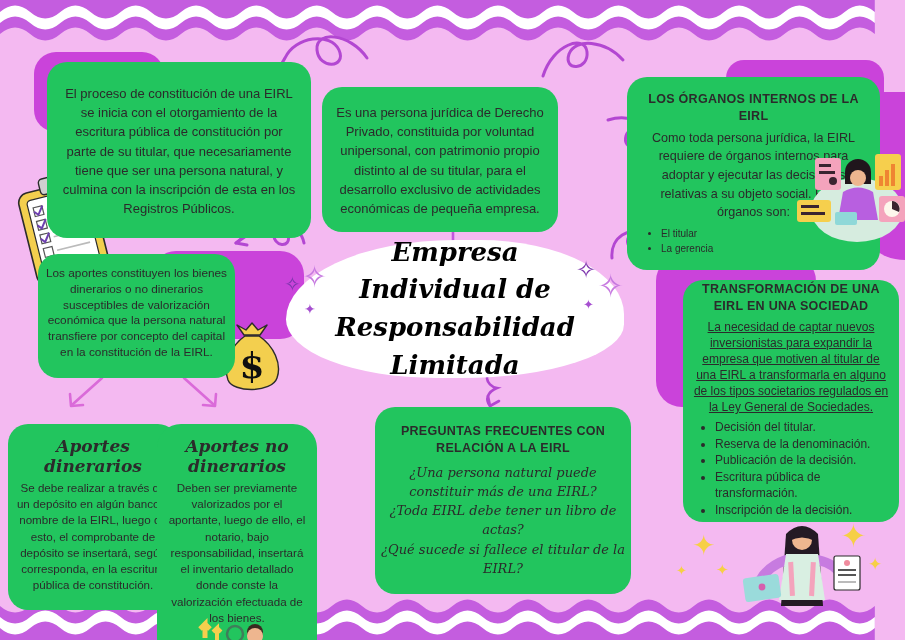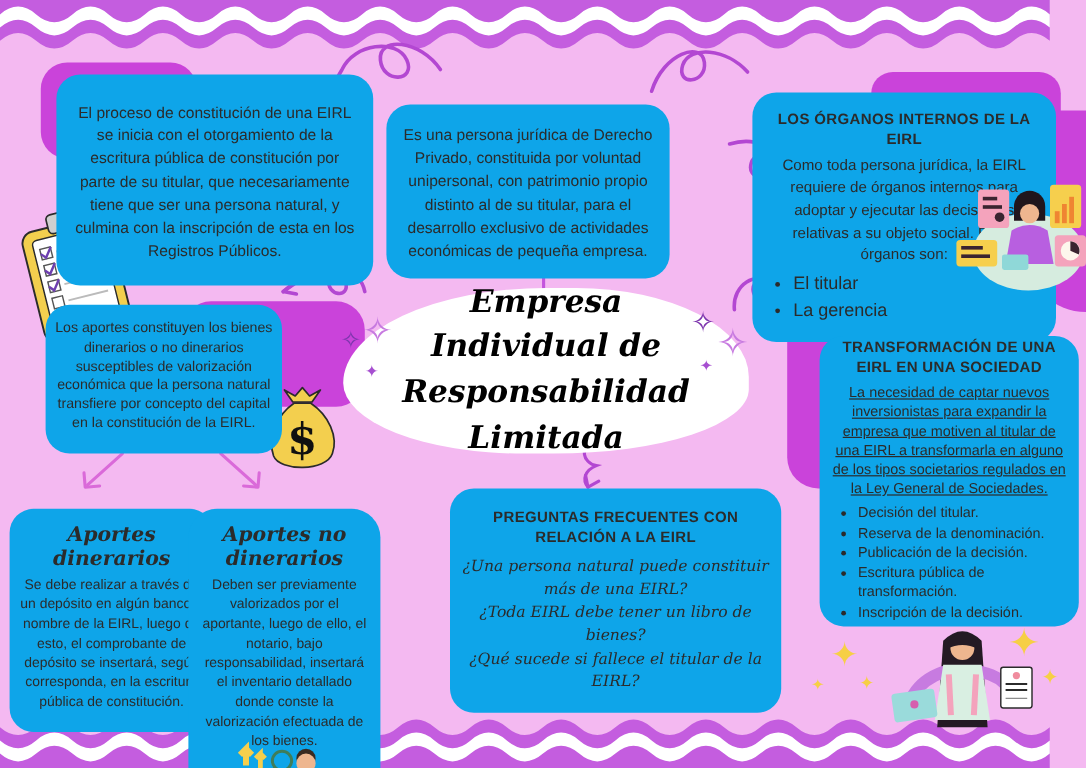--- a/index.html
+++ b/index.html
@@ -8,40 +8,40 @@
     background:#f4b9f1;
     font-family:"Liberation Sans",sans-serif;color:#2b2b2b;
   }
   svg{display:block;}
   .wave{position:absolute;left:0;width:905px;height:42px;z-index:1;}
   .wave.top{top:0;}
   .wave.bottom{bottom:0;transform:scaleY(-1);}
   .accent{position:absolute;background:#ca43da;z-index:2;}
   .deco{position:absolute;z-index:3;}
   .card{
-    position:absolute;background:#0ea5e9;border-radius:20px;z-index:4;
+    position:absolute;background:#22c55e;border-radius:20px;z-index:4;
     padding:14px 12px;box-sizing:border-box;text-align:center;
   }
   .card p{margin:0;font-size:13px;line-height:1.48;}
   .card h3{margin:0 0 4px 0;font-size:12.5px;letter-spacing:.3px;line-height:1.35;}
   .card ul{margin:4px 0 0 0;padding-left:22px;text-align:left;}
-  .card li{font-size:15px;line-height:1.45;}
+  .card li{font-size:10px;line-height:1.45;}
   .box1{left:47px;top:62px;width:264px;min-height:176px;padding-top:22px;}
   .box2{left:322px;top:87px;width:236px;min-height:118px;padding-top:16px;}
   .box3{left:627px;top:77px;width:253px;min-height:168px;padding-top:14px;}
   .box3 li{line-height:1.5;}
   .box4{left:38px;top:254px;width:197px;min-height:124px;padding:12px 8px;}
   .box4 p{font-size:11.8px;line-height:1.34;}
   .box5{left:683px;top:280px;width:216px;min-height:242px;padding:1px 10px;}
   .box5 p{font-size:12px;line-height:1.34;text-decoration:underline;}
   .box5 li{font-size:12px;line-height:1.38;}
   .box6{left:8px;top:424px;width:170px;min-height:186px;padding:12px 7px;}
   .box7{left:157px;top:424px;width:160px;min-height:196px;padding:12px 8px 74px 8px;border-radius:24px;}
   .box6 p,.box7 p{font-size:11.6px;line-height:1.4;}
-  .box8{left:375px;top:407px;width:276px;min-height:176px;padding:16px 6px;}
+  .box8{left:375px;top:407px;width:256px;min-height:176px;padding:16px 6px;}
   .script-title{
     font-family:"DejaVu Serif",serif;font-style:italic;font-weight:700;
     font-size:17px;margin:0 0 4px 0;letter-spacing:0;
   }
   .script-q{
     font-family:"DejaVu Serif",serif;font-style:italic;
     font-size:14px;line-height:1.55;margin:0;
   }
   .box8 h3{margin-bottom:6px;}
   .cloud{
@@ -254,17 +254,17 @@
       <circle cx="60" cy="18" r="8" fill="#eeb68f"></circle>
       <path d="M48,28 h24 l8,42 h-40 z" fill="#c77be0"></path>
       <polygon points="60,28 63,36 60,48 57,36" fill="#1c1c1c"></polygon>
       <path d="M48,44 q12,9 24,0" stroke="#b05cd0" stroke-width="8" fill="none" stroke-linecap="round"></path>
     </svg>
   </div>
 
   <div class="card box8">
     <h3>PREGUNTAS FRECUENTES CON RELACIÓN A LA EIRL</h3>
     <p class="script-q">¿Una persona natural puede constituir más de una EIRL?</p>
-    <p class="script-q">¿Toda EIRL debe tener un libro de bienes?</p>
+    <p class="script-q">¿Toda EIRL debe tener un libro de actas?</p>
     <p class="script-q">¿Qué sucede si fallece el titular de la EIRL?</p>
   </div>
 
 </div>
 
 </body></html>

